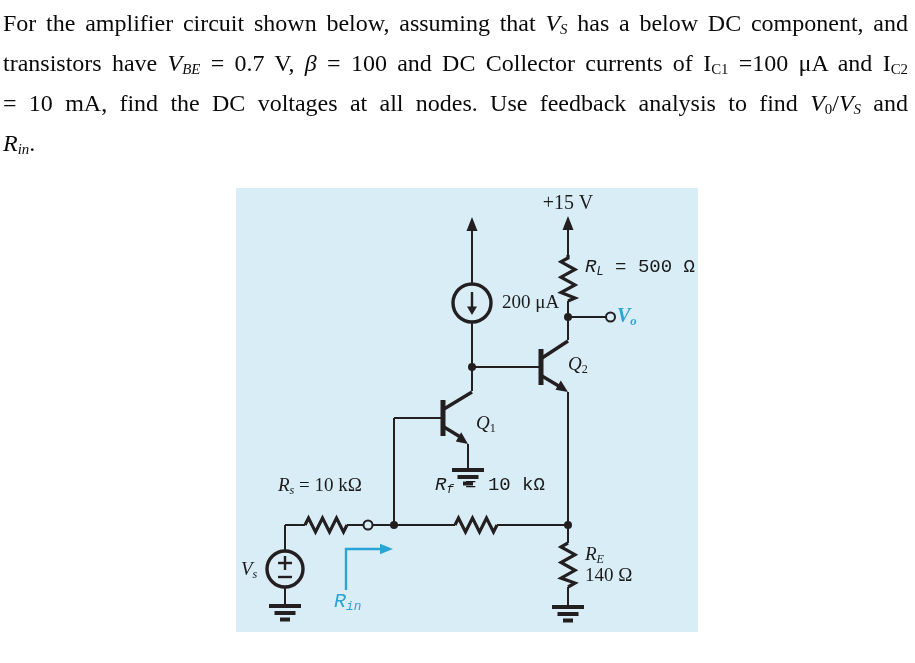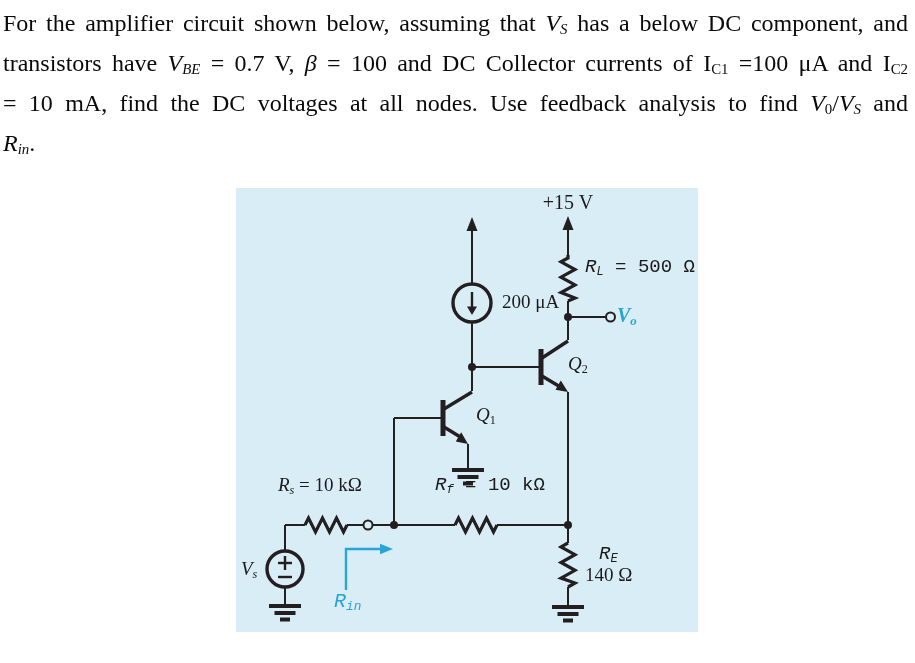--- a/index.html
+++ b/index.html
@@ -144,26 +144,26 @@
   <div class="clabel fs20 ctr" style="left:300px;top:3px;width:64px;"><span>+15 V</span></div>
 
   <div class="clabel" style="left:266px;top:103px;"><span>200 μA</span></div>
 
   <div class="clabel" style="left:349px;top:68px;font-family:Liberation Mono, monospace;"><span class="i">R</span><span class="i sub">L</span><span> = 500 Ω</span></div>
 
   <div class="clabel cyan bold fs20" style="left:381px;top:116px;"><span class="i">V</span><span class="i sub">o</span></div>
 
   <div class="clabel" style="left:332px;top:165px;"><span class="i">Q</span><span class="sub">2</span></div>
 
-  <div class="clabel" style="left:240px;top:216px;"><span class="i">Q</span><span class="sub">1</span></div>
+  <div class="clabel" style="left:240px;top:224px;"><span class="i">Q</span><span class="sub">1</span></div>
 
   <div class="clabel" style="left:42px;top:286px;"><span class="i">R</span><span class="i sub">s</span><span> = 10 kΩ</span></div>
 
   <div class="clabel" style="left:199px;top:286px;font-family:Liberation Mono, monospace;"><span class="i">R</span><span class="i sub">f</span><span> = 10 kΩ</span></div>
 
-  <div class="clabel" style="left:363px;top:355px;font-family:Liberation Mono, monospace;"><span class="i">R</span><span class="i sub">E</span></div>
+  <div class="clabel" style="left:349px;top:355px;"><span class="i">R</span><span class="i sub">E</span></div>
 
   <div class="clabel" style="left:349px;top:376px;"><span>140 Ω</span></div>
 
   <div class="clabel" style="left:5px;top:370px;"><span class="i">V</span><span class="i sub">s</span></div>
 
   <div class="clabel cyan fs20" style="left:98px;top:403px;font-style:italic;font-family:Liberation Mono, monospace;"><span class="i">R</span><span class="sub">in</span></div>
 </div>
 
 </body></html>

